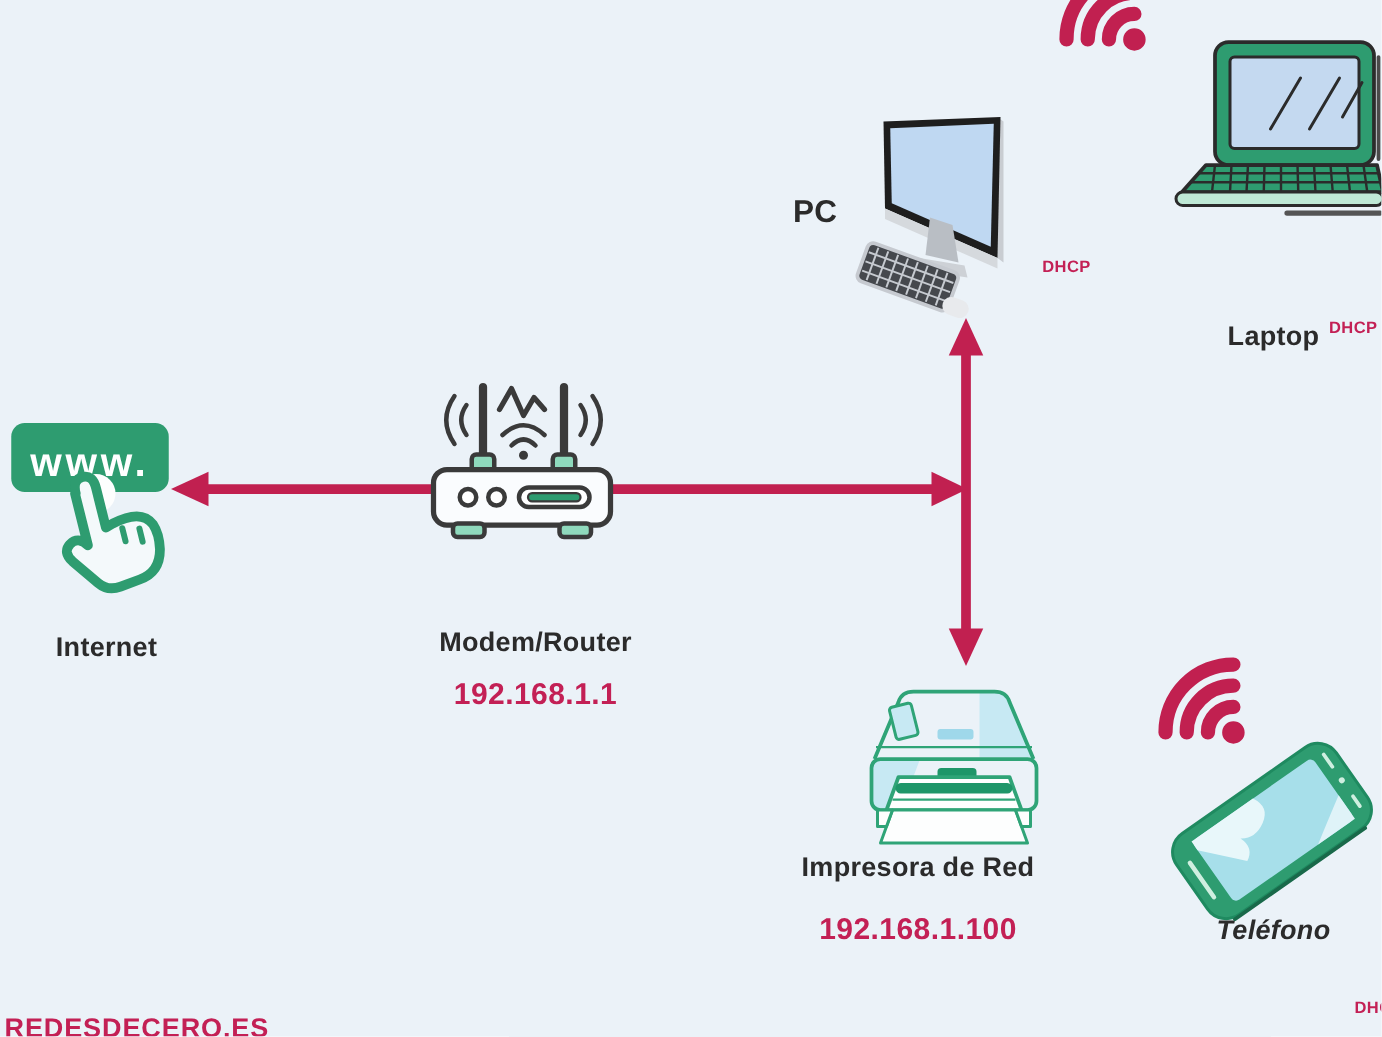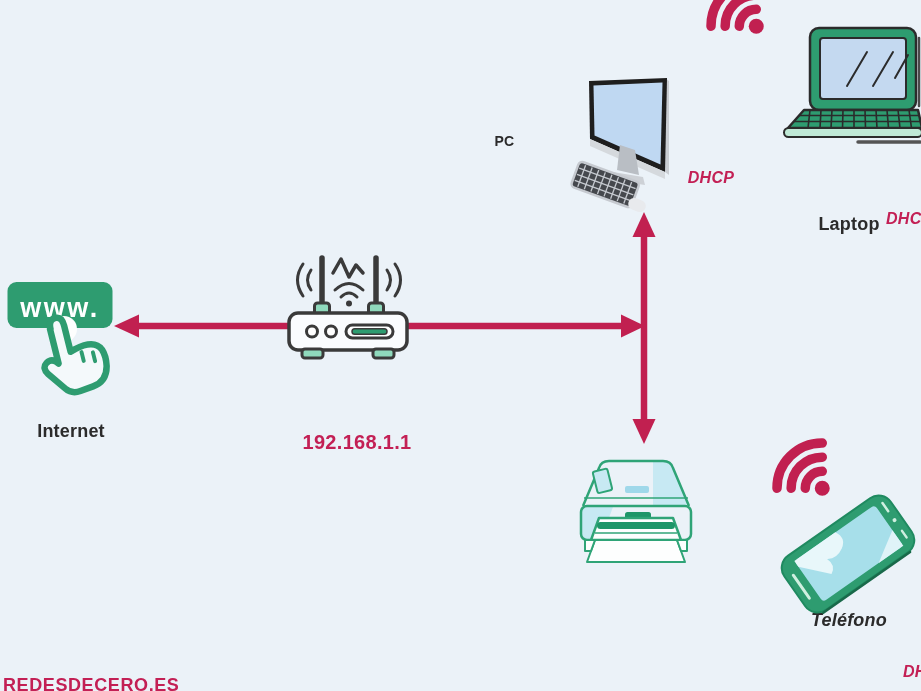--- a/index.html
+++ b/index.html
@@ -7,21 +7,21 @@
     position:relative;width:921px;height:691px;overflow:hidden;
     background:#EBF2F8;font-family:"Liberation Sans",sans-serif;
   }
   .abs{position:absolute;}
   .label{
     position:absolute;font-weight:bold;color:#2B2B2B;
     font-size:18px;line-height:21px;text-align:center;letter-spacing:.2px;
   }
   .crimson-text{
     position:absolute;font-weight:bold;color:#C32055;
-    font-size:16px;line-height:16px;letter-spacing:.3px;text-align:center;font-style:italic;
+    font-size:11px;line-height:16px;letter-spacing:.3px;text-align:center;
   }
   .ip{display:block;font-size:20px;color:#C32055;letter-spacing:.3px;}
   .watermark{
     position:absolute;left:3px;top:676px;font-weight:bold;color:#C32055;
     font-size:18px;line-height:18px;letter-spacing:.6px;white-space:nowrap;
   }
   svg{display:block;}
 </style>
 </head>
 <body>
@@ -70,20 +70,21 @@
     <rect x="86.5" y="57" width="15" height="13" rx="3" fill="#8FD9BC" stroke="#3A3A3A" stroke-width="3"></rect>
     <rect x="7" y="67" width="118" height="37" rx="9" fill="#FAFCFE" stroke="#3A3A3A" stroke-width="3.5"></rect>
     <circle cx="30" cy="85.5" r="5.5" fill="#FFFFFF" stroke="#3A3A3A" stroke-width="3"></circle>
     <circle cx="49" cy="85.5" r="5.5" fill="#FFFFFF" stroke="#3A3A3A" stroke-width="3"></circle>
     <rect x="64" y="79" width="47" height="13" rx="6.5" fill="#FFFFFF" stroke="#3A3A3A" stroke-width="3"></rect>
     <rect x="70" y="82.8" width="35" height="5.5" rx="2.75" fill="#2E9C70" stroke="#3A3A3A" stroke-width="1.5"></rect>
     <rect x="20" y="103" width="21" height="9" rx="3" fill="#8FD9BC" stroke="#3A3A3A" stroke-width="3"></rect>
     <rect x="91" y="103" width="21" height="9" rx="3" fill="#8FD9BC" stroke="#3A3A3A" stroke-width="3"></rect>
   </svg>
   <div class="label" style="left:267px;top:418px;width:180px;">
+    <span>Modem/Router</span>
     <span class="ip" style="margin-top:14px;">192.168.1.1</span>
   </div>
 
   <svg class="abs" style="left:565px;top:75px;z-index:2;" width="110" height="140" viewBox="0 0 110 140">
     <polygon points="100,3 104,6 104,100 100,97" fill="#C9CDD2"></polygon>
     <polygon points="24,6 102,3 100,97 25,64" fill="#1E1E1E"></polygon>
     <polygon points="28.5,10.5 97.5,7.5 95.5,89.5 29.5,60.5" fill="#BFD8F2"></polygon>
     <polygon points="25,64 100,97 100,104 25,71" fill="#D5D9DD"></polygon>
     <polygon points="55,70 70,75 74,100 52,95" fill="#B9BEC4"></polygon>
     <polygon points="48,97 78,102 80,110 46,105" fill="#CDD1D6"></polygon>
@@ -100,21 +101,21 @@
           <line x1="64" y1="98" x2="64" y2="121"></line>
         <line x1="10" y1="103" x2="70" y2="103"></line>
           <line x1="10" y1="109.5" x2="70" y2="109.5"></line>
         <line x1="10" y1="116" x2="70" y2="116"></line>
       </g>
     </g>
     <g transform="rotate(20 72 130)">
       <rect x="63" y="124" width="18" height="12" rx="6" fill="#E8EAED"></rect>
     </g>
   </svg>
-  <div class="label" style="left:482px;top:131px;width:45px;font-size:14px;">PC</div>
+  <div class="label" style="left:521px;top:131px;width:45px;font-size:21px;">PC</div>
   <div class="crimson-text" style="left:686px;top:170px;width:50px;">DHCP</div>
 
   <svg class="abs" style="left:700px;top:-30px;z-index:2;" width="80" height="80" viewBox="0 0 80 80">
     <g transform="rotate(-45 40 40)" stroke="#C12050" fill="none" stroke-width="9.5" stroke-linecap="round">
       <circle cx="40" cy="63" r="7.5" fill="#C12050" stroke="none"></circle>
       <path d="M28 51 A17 17 0 0 1 52 51"></path>
       <path d="M18 41 A31 31 0 0 1 62 41"></path>
       <path d="M8 31 A45 45 0 0 1 72 31"></path>
     </g>
   </svg>
@@ -164,20 +165,24 @@
     <polygon points="21,61 52,61 40,93 21,93" fill="#C7E9F3"></polygon>
     <rect x="20" y="60" width="110" height="34" rx="6" fill="none" stroke="#2FA477" stroke-width="2.5"></rect>
     <rect x="64" y="66" width="26" height="8" rx="2.5" fill="#1E9669"></rect>
     <polygon points="38,72 112,72 120,94 30,94" fill="#FDFEFE" stroke="#2FA477" stroke-width="2.5" stroke-linejoin="round"></polygon>
     <rect x="36" y="76" width="78" height="7" rx="3.5" fill="#1E9669"></rect>
     <path d="M34 87 H116" stroke="#2FA477" stroke-width="1.5"></path>
     <polygon points="34,94 116,94 124,116 26,116" fill="#FDFEFE" stroke="#2FA477" stroke-width="2" stroke-linejoin="round"></polygon>
     <polygon points="24,94 34,94 30,105 24,105" fill="#FDFEFE" stroke="#2FA477" stroke-width="2" stroke-linejoin="round"></polygon>
     <polygon points="116,94 126,94 126,105 120,105" fill="#FDFEFE" stroke="#2FA477" stroke-width="2" stroke-linejoin="round"></polygon>
   </svg>
+  <div class="label" style="left:517px;top:568px;width:190px;">
+    <span>Impresora de Red</span>
+    <span class="ip" style="margin-top:21px;">192.168.1.100</span>
+  </div>
 
   <svg class="abs" style="left:766px;top:432px;z-index:2;" width="80" height="80" viewBox="0 0 80 80">
     <g transform="rotate(-45 40 40)" stroke="#C12050" fill="none" stroke-width="9.5" stroke-linecap="round">
       <circle cx="40" cy="63" r="7.5" fill="#C12050" stroke="none"></circle>
       <path d="M28 51 A17 17 0 0 1 52 51"></path>
       <path d="M18 41 A31 31 0 0 1 62 41"></path>
       <path d="M8 31 A45 45 0 0 1 72 31"></path>
     </g>
   </svg>
   <svg class="abs" style="left:768px;top:482px;z-index:2;" width="160" height="150" viewBox="0 0 160 150">

